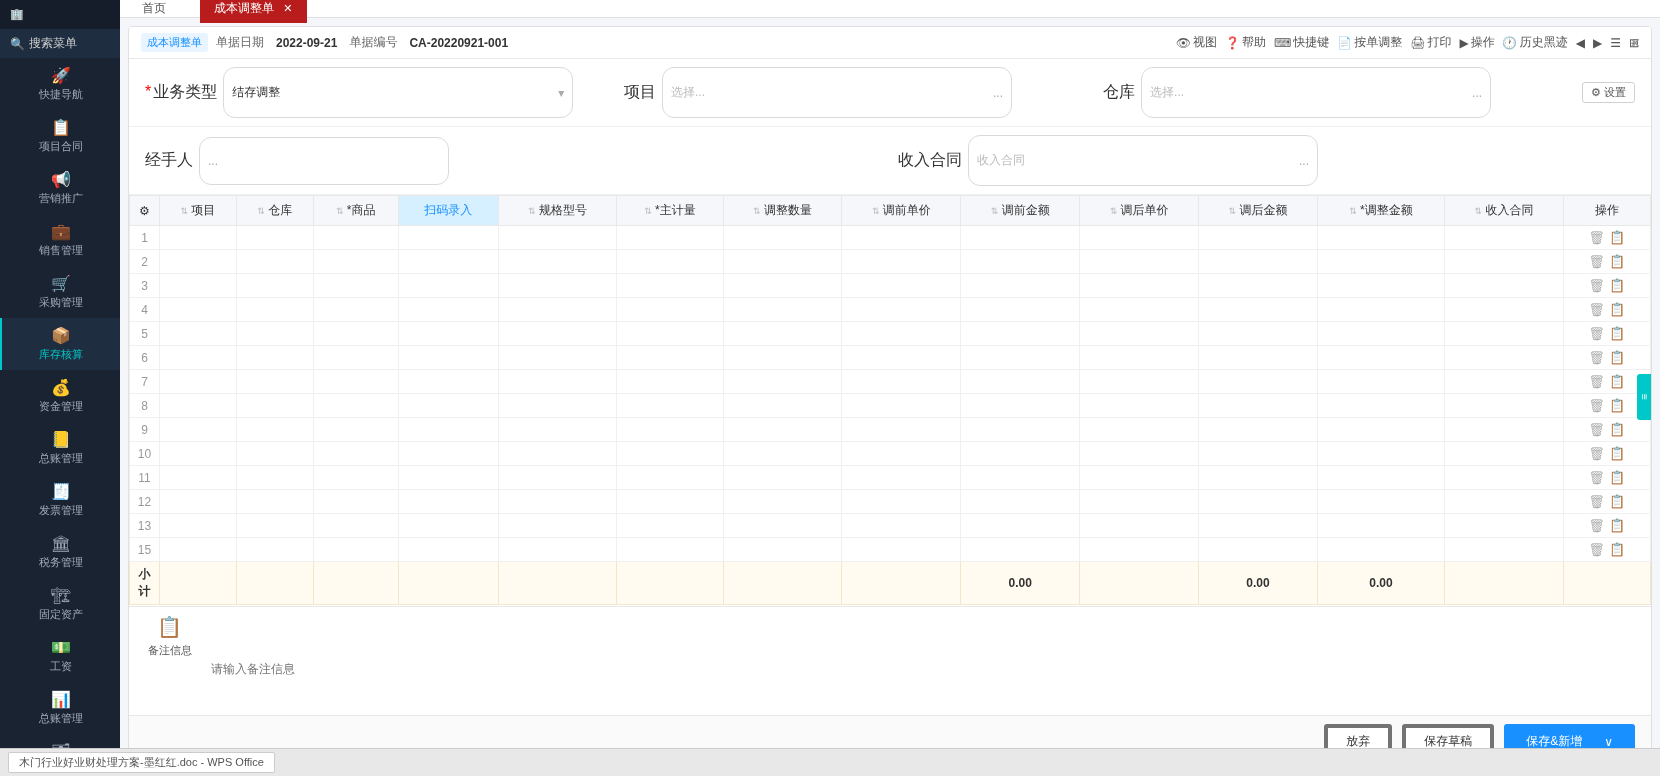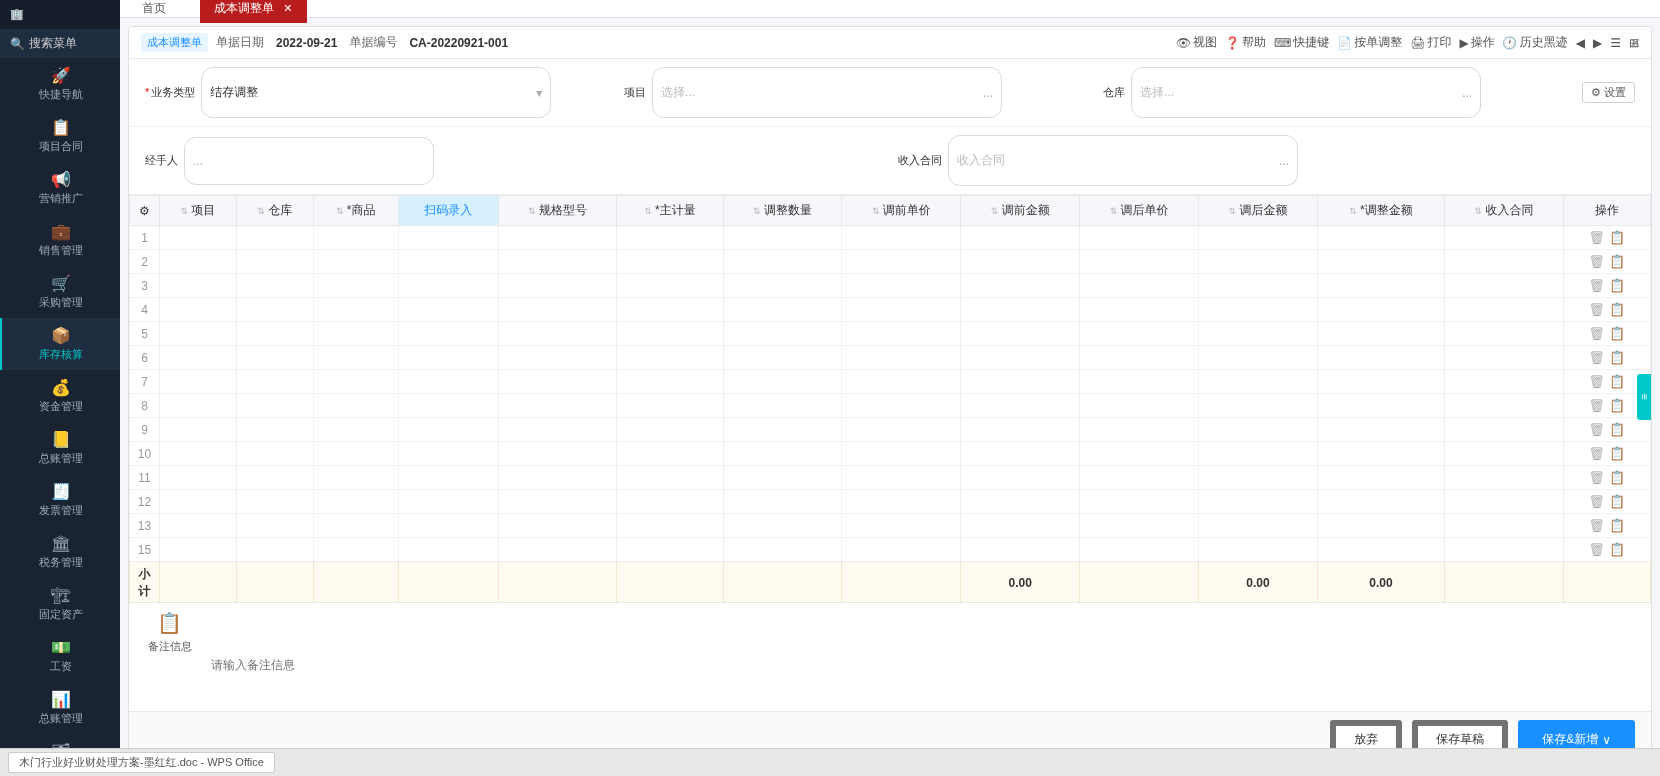--- a/index.html
+++ b/index.html
@@ -148,21 +148,21 @@
       border-bottom: 1px solid #f0f0f0;
       background: #fff;
     }
     .form-field {
       display: flex;
       align-items: center;
       gap: 6px;
       flex: 1;
     }
     .form-field label {
-      font-size: 11px;
+      font-size: 16px;
       color: #333;
       white-space: nowrap;
     }
     .form-field label.required::before { content: '*'; color: red; margin-right: 2px; }
     .form-input {
       flex: 1;
       border: 1px solid #d9d9d9;
       border-radius: 12px;
       padding: 16px 8px;
       font-size: 12px;
@@ -263,31 +263,31 @@
       padding: 8px 16px;
       gap: 10px;
       background: #fafafa;
       border-top: 1px solid #e8e8e8;
     }
     .btn {
       padding: 5px 18px;
       border-radius: 3px;
       font-size: 12px;
       cursor: pointer;
-      border: 6px solid #737373;
+      border: 4px solid #737373;
       background: #fff;
       color: #333;
     }
     .btn-save-new {
       background: #1890ff;
       color: #fff;
       border-color: #1890ff;
       display: flex;
       align-items: center;
-      gap: 4px;
+      gap: 22px;
     }
 
     
     .taskbar {
       height: 28px;
       background: #e8e8e8;
       display: flex;
       align-items: center;
       padding: 0 8px;
       gap: 8px;

